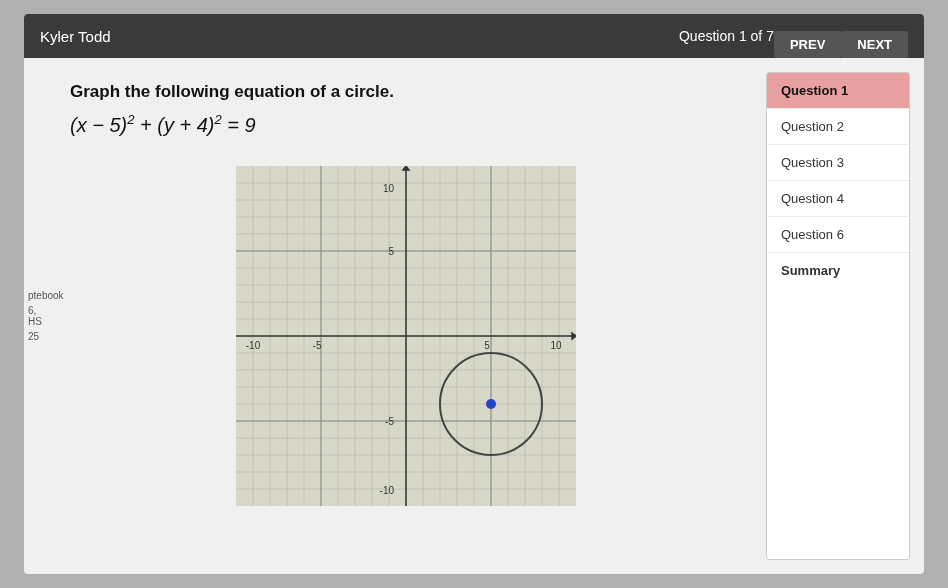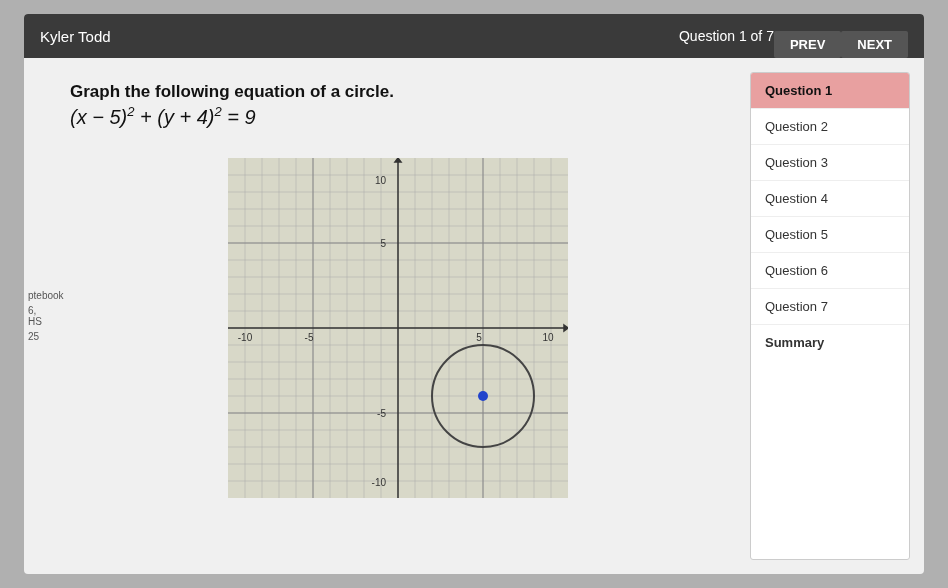--- a/index.html
+++ b/index.html
@@ -77,21 +77,21 @@
     .main-content {
       flex: 1;
       padding: 24px 20px 16px 16px;
       display: flex;
       flex-direction: column;
       align-items: flex-start;
     }
     .question-text {
       font-size: 17px;
       font-weight: bold;
-      margin-bottom: 2px;
+      margin-bottom: 10px;
       color: #111;
     }
     .equation {
       font-size: 20px;
       margin-bottom: 29px;
       color: #111;
       font-style: italic;
     }
     .equation sup { font-size: 13px; }
     
@@ -100,21 +100,21 @@
       width: 340px;
       height: 340px;
       margin: 0 auto;
     }
     .graph-svg {
       width: 100%;
       height: 100%;
     }
     
     .right-panel {
-      width: 160px;
+      width: 144px;
       background: white;
       border: 1px solid #ccc;
       margin: 14px 14px 14px 4px;
       border-radius: 3px;
       overflow: hidden;
       flex-shrink: 0;
     }
     .right-panel-item {
       padding: 10px 14px;
       font-size: 13px;
@@ -241,20 +241,18 @@
           <circle cx="255" cy="238" r="5" fill="#2244cc"></circle>
         </svg>
       </div>
     </div>
 
     <div class="right-panel">
       <div class="right-panel-item active">Question 1</div>
       <div class="right-panel-item">Question 2</div>
       <div class="right-panel-item">Question 3</div>
       <div class="right-panel-item">Question 4</div>
-      <div class="right-panel-item">Question 5</div>
       <div class="right-panel-item">Question 6</div>
-      <div class="right-panel-item">Question 7</div>
       <div class="right-panel-item">Summary</div>
     </div>
 
   </div>
 </div>
 
 </body></html>

